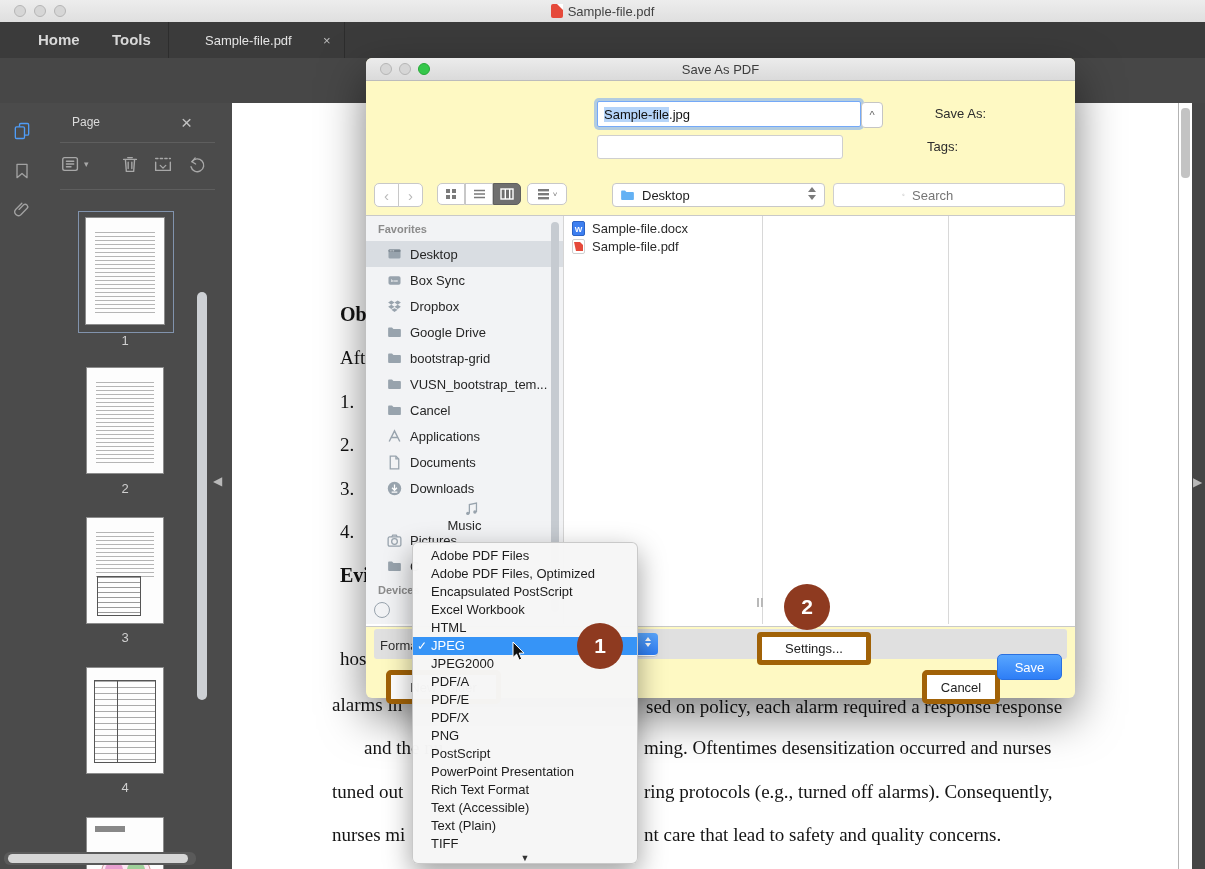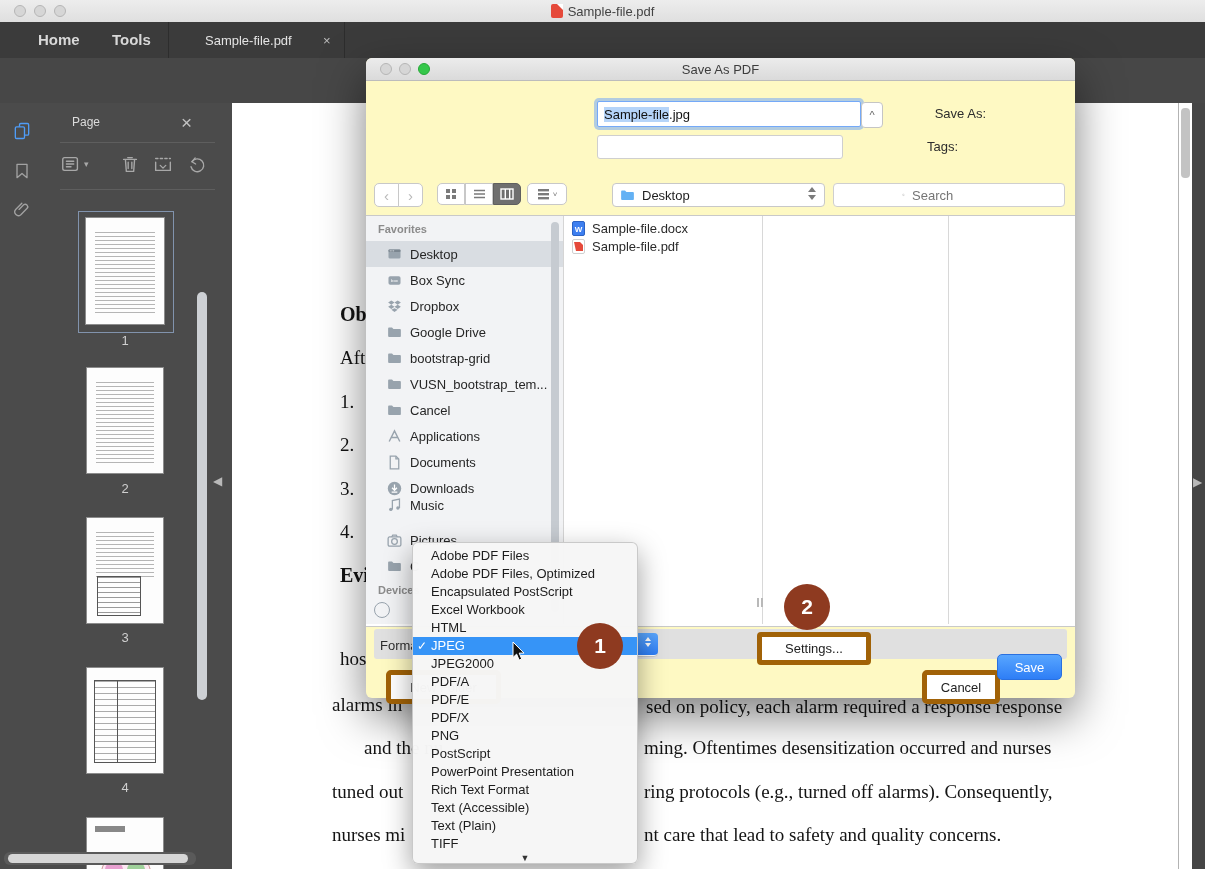--- a/index.html
+++ b/index.html
@@ -416,21 +416,21 @@
               </svg></span>
           <span class="lbl">Documents</span>
         </div>
         <div class="abs sbrow flex" style="top:259px;">
           <span class="sbico"><svg viewBox="0 0 24 24">
                 <circle cx="12" cy="12" r="9.5" fill="#98a3ad"></circle>
                 <path d="M12 6.5V14m-3.5-3 3.5 3.5 3.5-3.5M8 17h8" stroke="#fff" stroke-width="1.8" fill="none"></path>
               </svg></span>
           <span class="lbl">Downloads</span>
         </div>
-        <div class="abs sbrow flex" style="top:276px;">
+        <div class="abs sbrow flex" style="top:285px;flex-direction:column;">
           <span class="sbico"><svg viewBox="0 0 24 24" fill="#98a3ad">
                 <path d="M9 17.5V5l10-2v12.5" fill="none" stroke="#98a3ad" stroke-width="1.8"></path>
                 <circle cx="6.8" cy="17.5" r="2.4"></circle>
                 <circle cx="16.8" cy="15.5" r="2.4"></circle>
               </svg></span>
           <span class="lbl">Music</span>
         </div>
         <div class="abs sbrow flex" style="top:311px;">
           <span class="sbico"><svg viewBox="0 0 24 24" fill="none" stroke="#98a3ad" stroke-width="1.8">
                 <rect x="3" y="7" width="18" height="13" rx="2"></rect>

